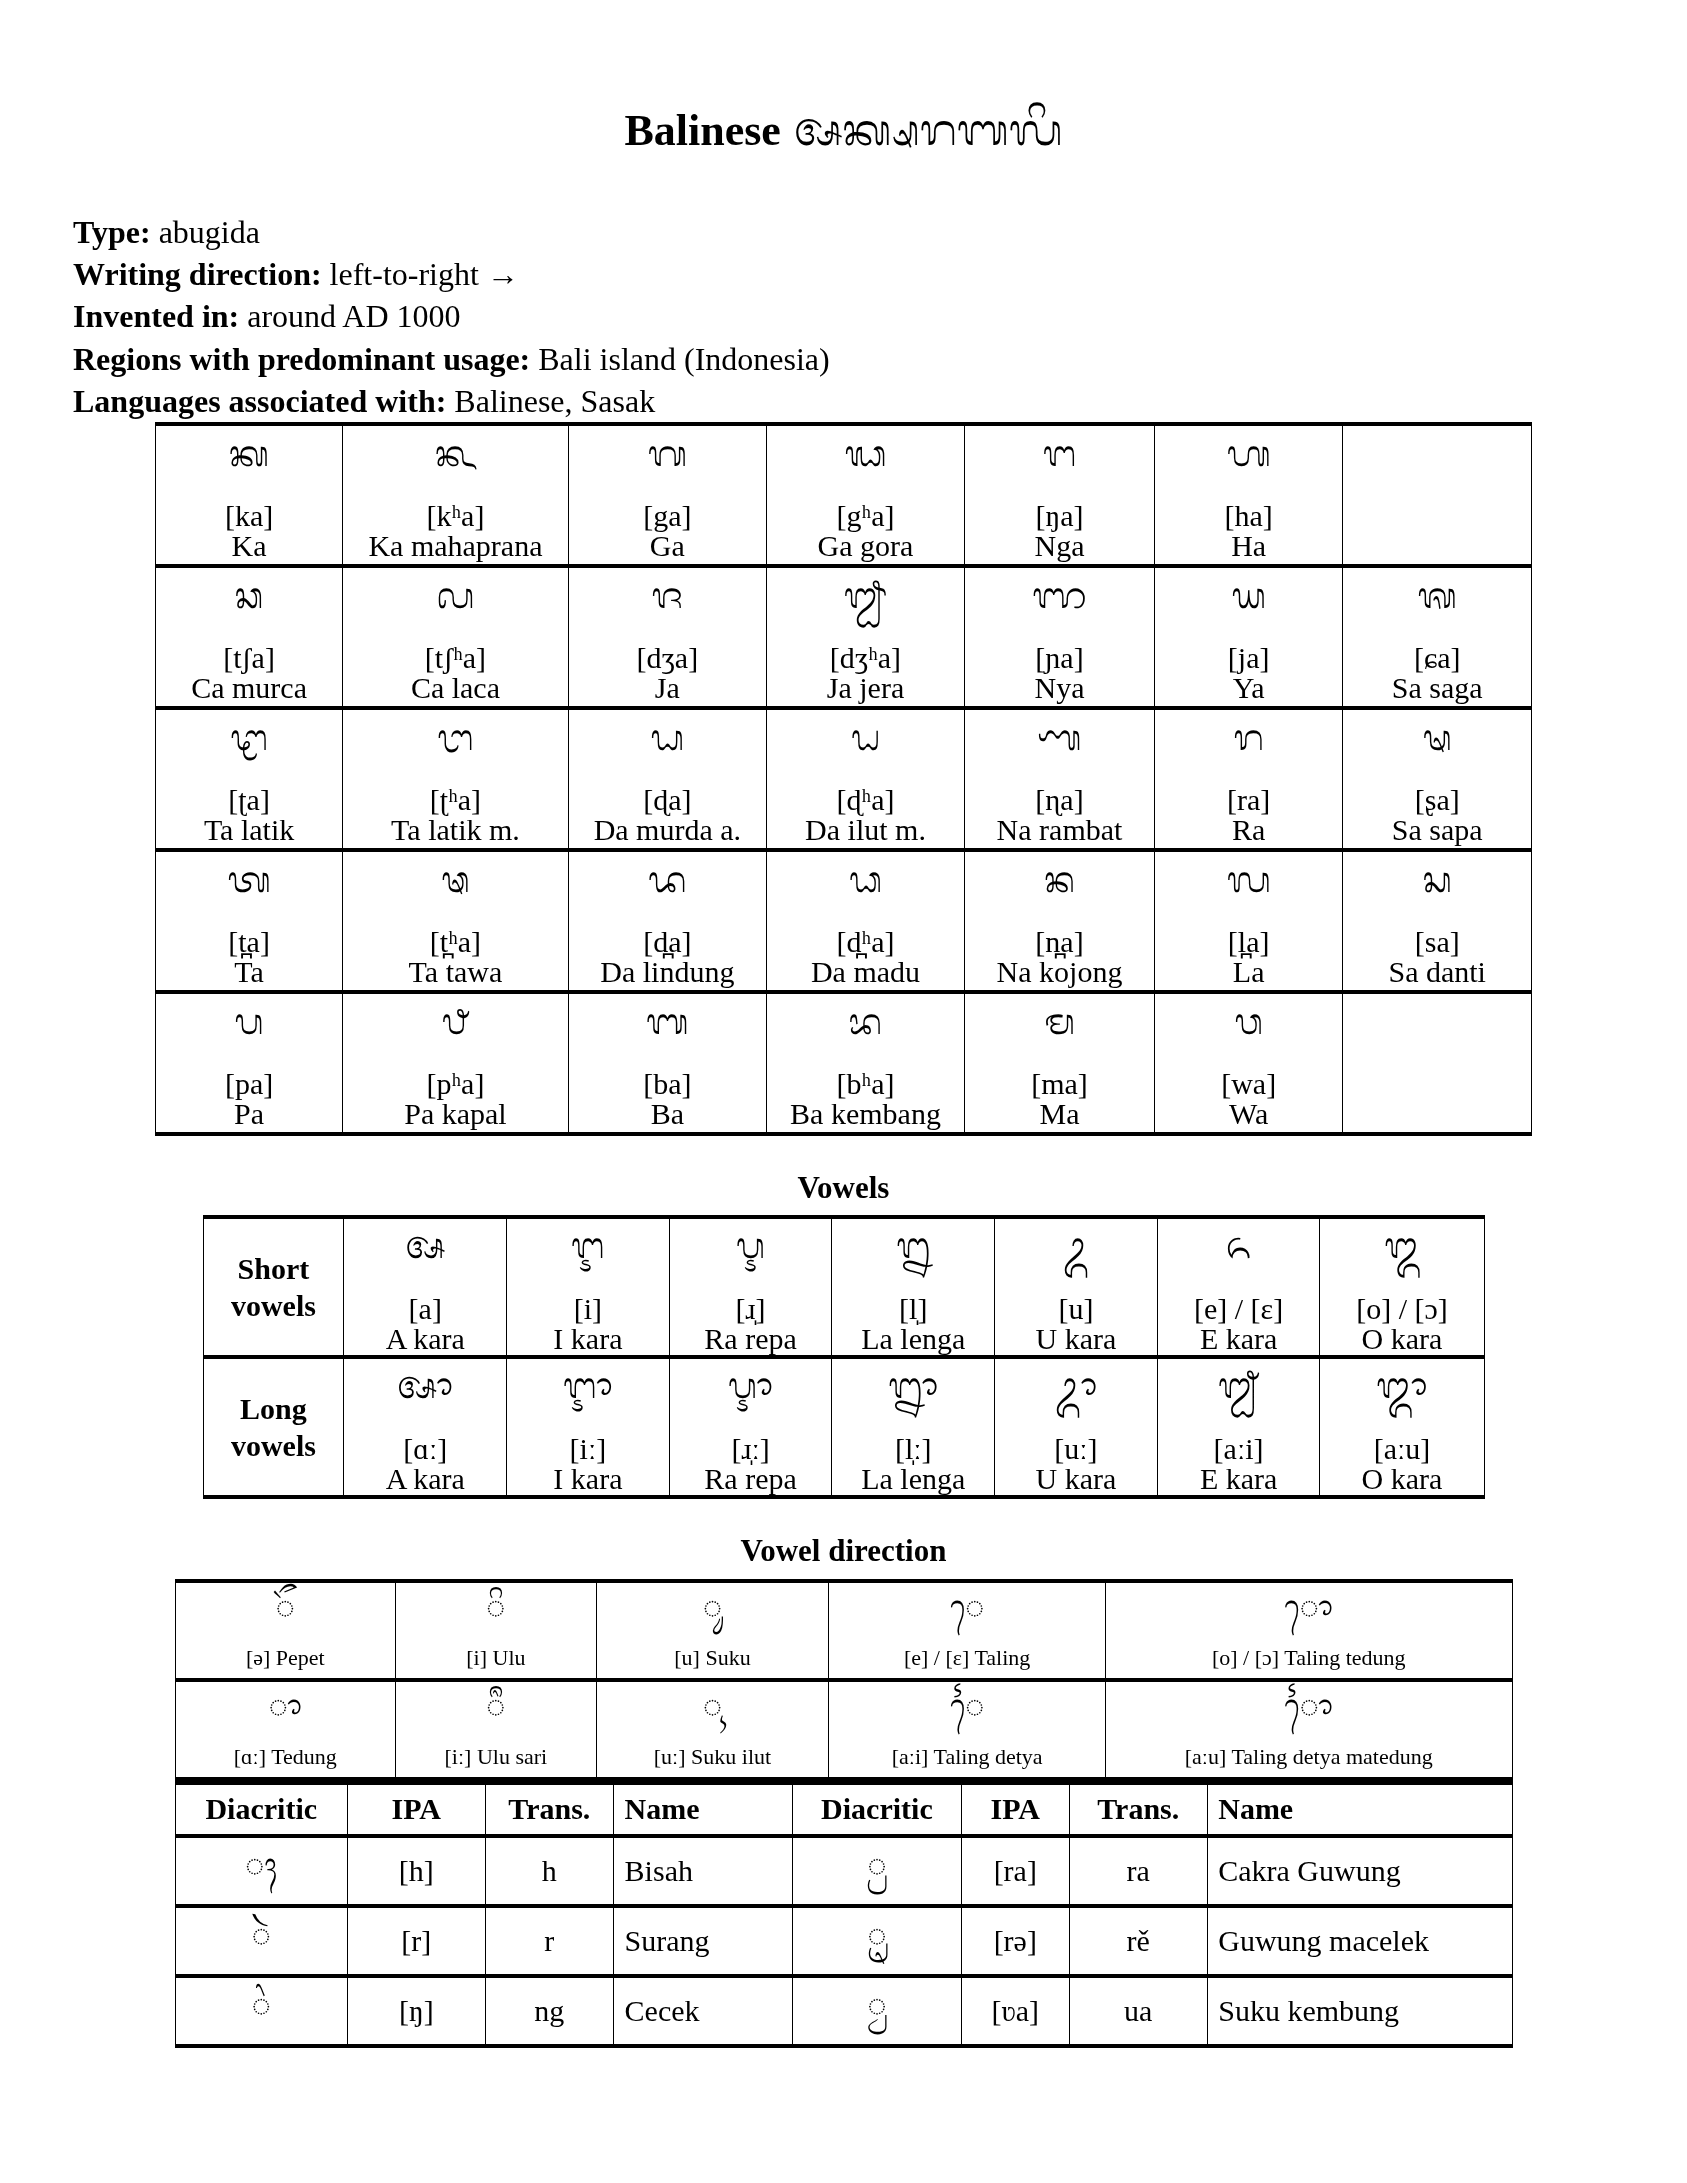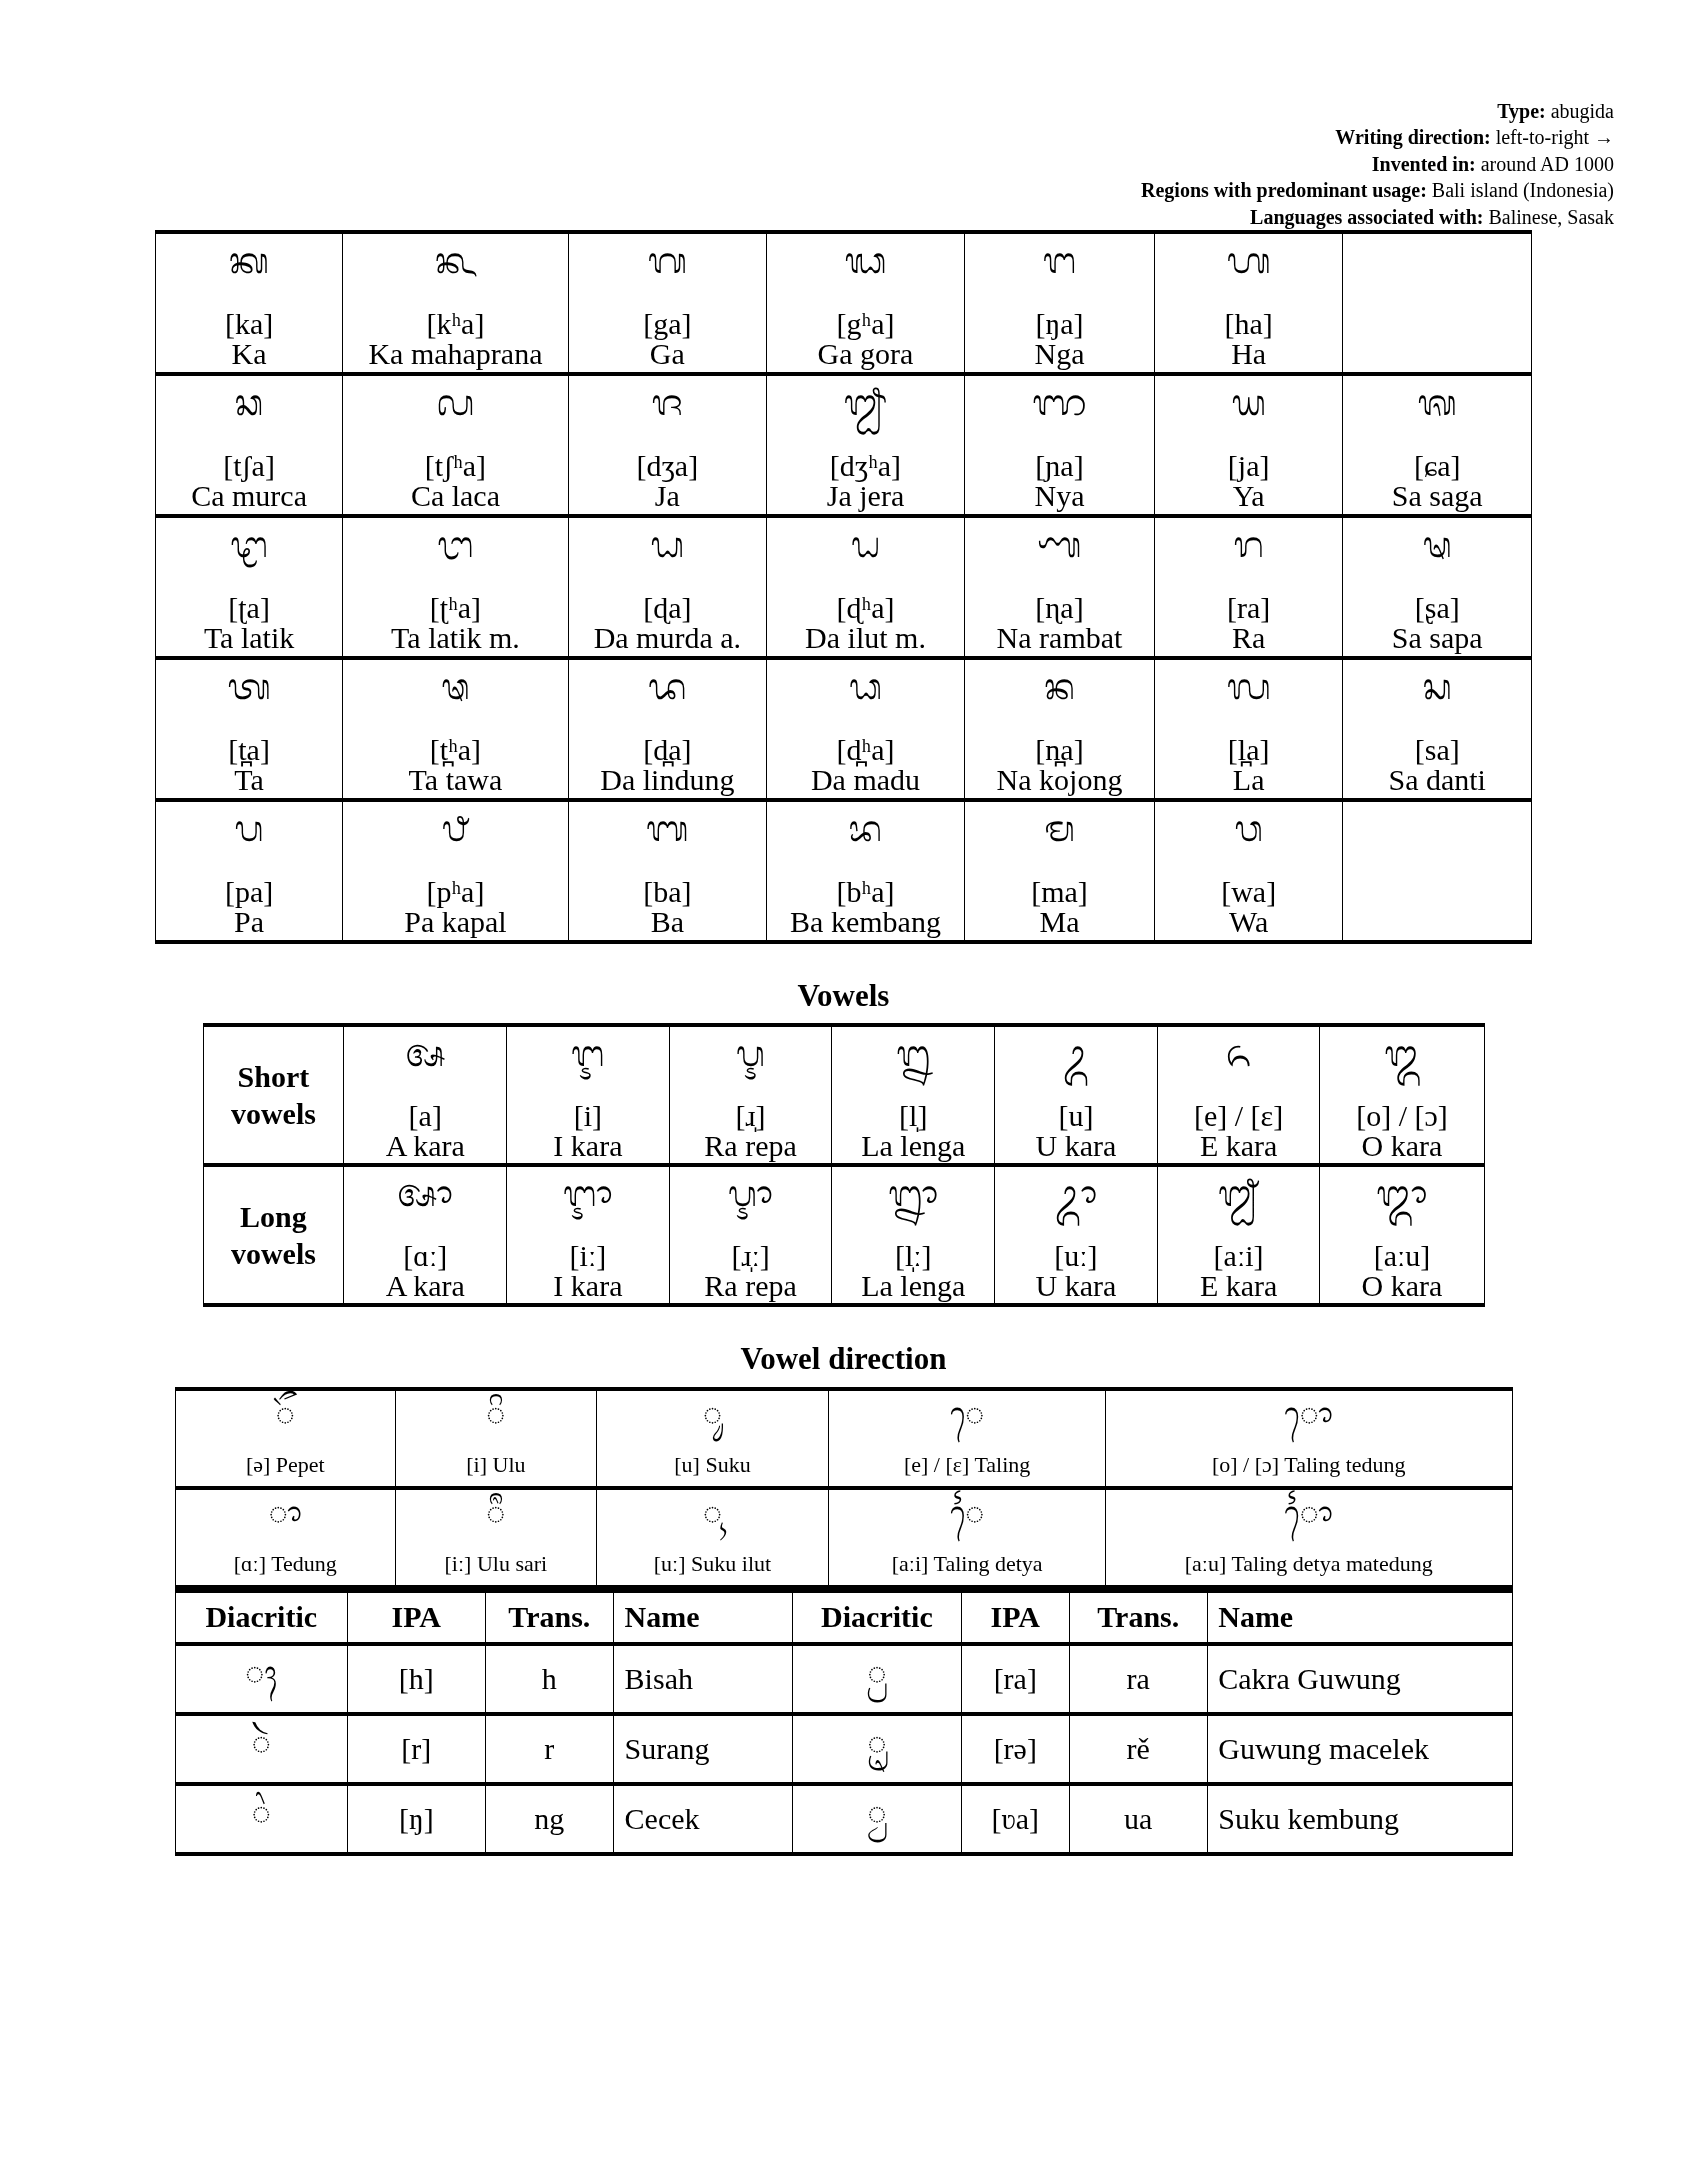--- a/index.html
+++ b/index.html
@@ -7,21 +7,21 @@
     width:1687px; height:2183px;
     background:#ffffff; color:#000000;
     font-family:"Liberation Serif","DejaVu Serif",serif;
     overflow:hidden;
   }
   .page { box-sizing:border-box; padding:98px 73px 0 73px; }
 
   .title { margin:0 0 34px 0; text-align:center; font-size:44px; font-weight:bold; }
   .title-native { font-weight:normal; margin-left:13.2px; }
 
-  .meta { text-align:right; font-size:20px; line-height:1.32; }
+  .meta { text-align:left; font-size:32px; line-height:1.32; }
   .meta-label { font-weight:bold; }
 
   .section-heading { text-align:center; font-size:31px; font-weight:bold; margin:34px 0 9.3px 0; }
   .section-heading.first { margin-top:38px; }
 
   table { border-collapse:collapse; margin:0 auto; table-layout:fixed; }
   td, th {
     border-left:1.3px solid #000; border-right:1.3px solid #000;
     border-top:4px solid #000; border-bottom:4px solid #000;
     padding:0; vertical-align:middle; text-align:center;
@@ -59,20 +59,21 @@
   .fdia thead th { height:49px; font-size:30px; font-weight:bold; }
   .fdia tbody td { height:66px; font-size:30px; }
   .fdia .dglyph { font-size:32px; }
   .fdia .name-col { text-align:left; padding-left:10.6px; }
 </style>
 </head>
 <body>
 
 <div class="page">
 
+  <h1 class="title"><span>Balinese</span><span class="title-native">ᬅᬓ᭄ᬱᬭᬩᬮᬶ</span></h1>
 
   <div class="meta">
       <div class="meta-line"><span class="meta-label">Type:</span> <span class="meta-value">abugida</span></div>
       <div class="meta-line"><span class="meta-label">Writing direction:</span> <span class="meta-value">left-to-right →</span></div>
       <div class="meta-line"><span class="meta-label">Invented in:</span> <span class="meta-value">around AD 1000</span></div>
       <div class="meta-line"><span class="meta-label">Regions with predominant usage:</span> <span class="meta-value">Bali island (Indonesia)</span></div>
       <div class="meta-line"><span class="meta-label">Languages associated with:</span> <span class="meta-value">Balinese, Sasak</span></div>
     </div>
 
   <table class="consonants">

